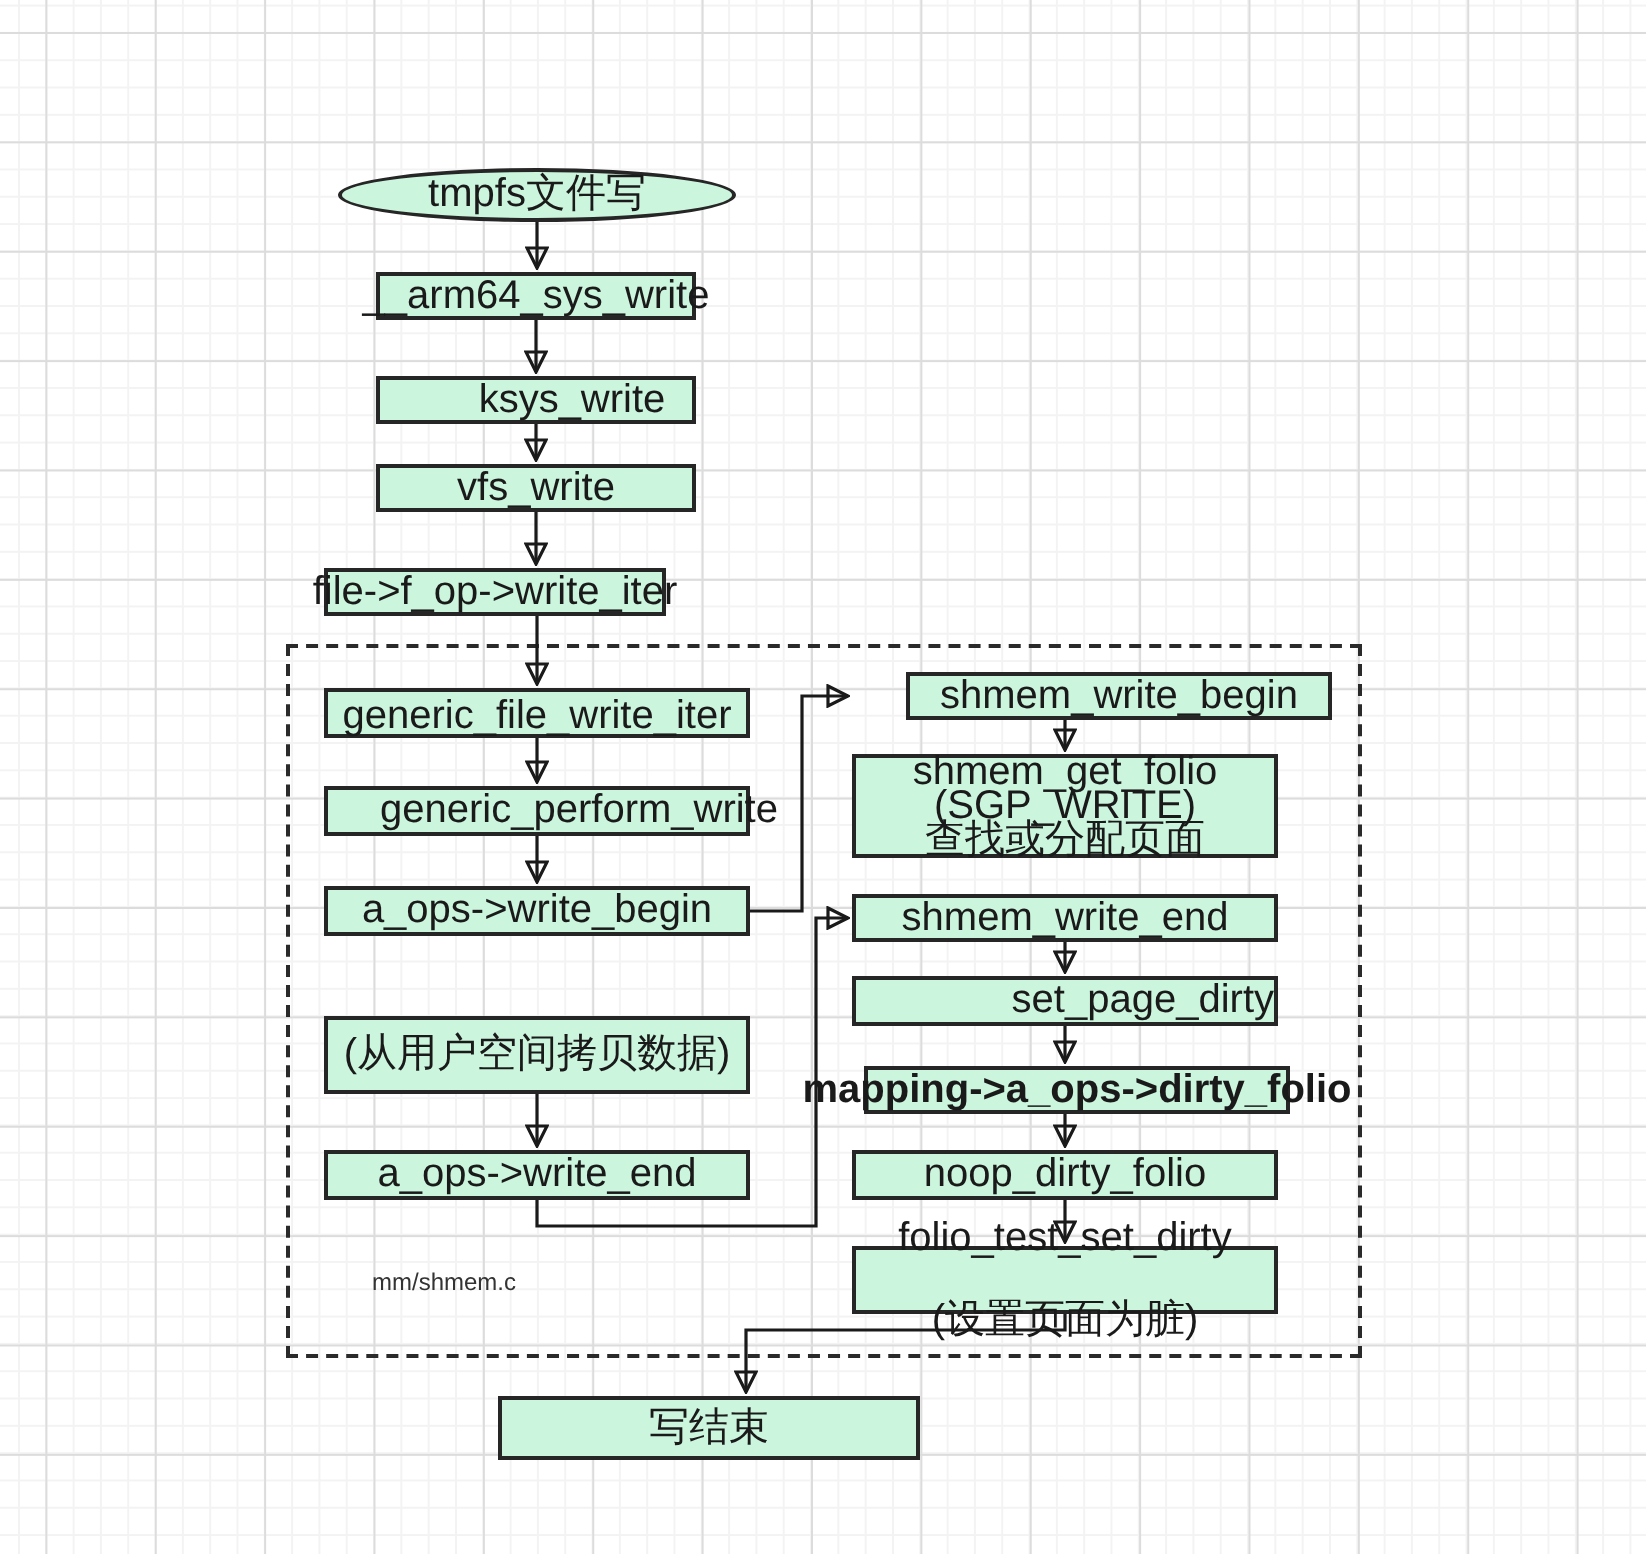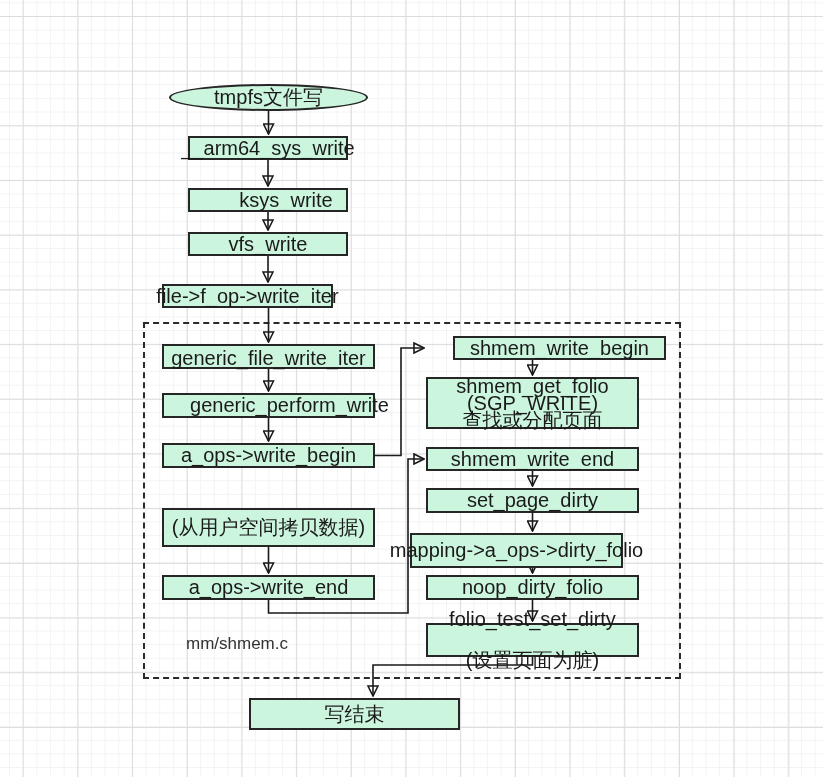--- a/index.html
+++ b/index.html
@@ -42,21 +42,21 @@
     position: absolute;
     box-sizing: border-box;
     border: 2px dashed #2a2a2a;
     background: transparent;
     z-index: 1;
   }
 
   .container-label {
     position: absolute;
     color: #333333;
-    font-size: 17px;
+    font-size: 12px;
     z-index: 2;
   }
 
   #edges {
     position: absolute;
     left: 0; top: 0;
     width: 823px;
     height: 777px;
     z-index: 2;
     pointer-events: none;
@@ -146,25 +146,25 @@
   <div class="node" style="left:426px; top:377px; width:213px; height:52px;">
     <span>shmem_get_folio</span>
     <span>(SGP_WRITE)</span>
     <span>查找或分配页面</span>
   </div>
 
   <div class="node" style="left:426px; top:447px; width:213px; height:24px;">
     <span>shmem_write_end</span>
   </div>
 
-  <div class="node" style="left:426px; top:488px; width:213px; height:25px;">
+  <div class="node" style="left:426px; top:488px; width:213px; height:25px;align-items:flex-end;">
     <span>set_page_dirty</span>
   </div>
 
-  <div class="node" style="left:410px; top:533px; width:213px; height:35px;">
+  <div class="node" style="left:432px; top:533px; width:213px; height:24px;font-weight:bold;">
     <span>mapping-&gt;a_ops-&gt;dirty_folio</span>
   </div>
 
   <div class="node" style="left:426px; top:575px; width:213px; height:25px;">
     <span>noop_dirty_folio</span>
   </div>
 
   <div class="node" style="left:426px; top:623px; width:213px; height:34px;gap:24px;">
     <span>folio_test_set_dirty</span>
     <span>(设置页面为脏)</span>

